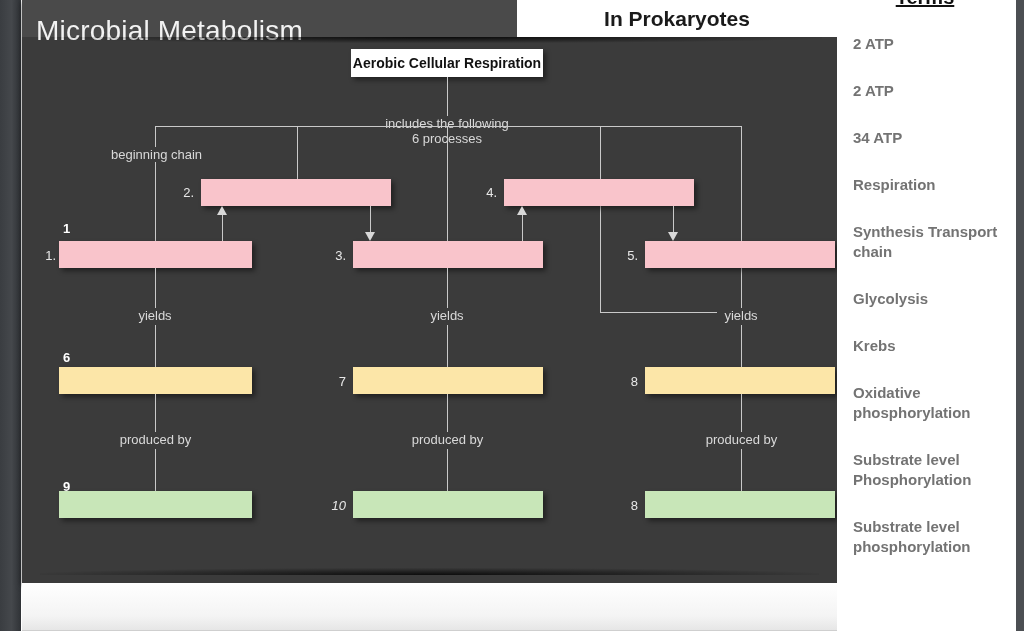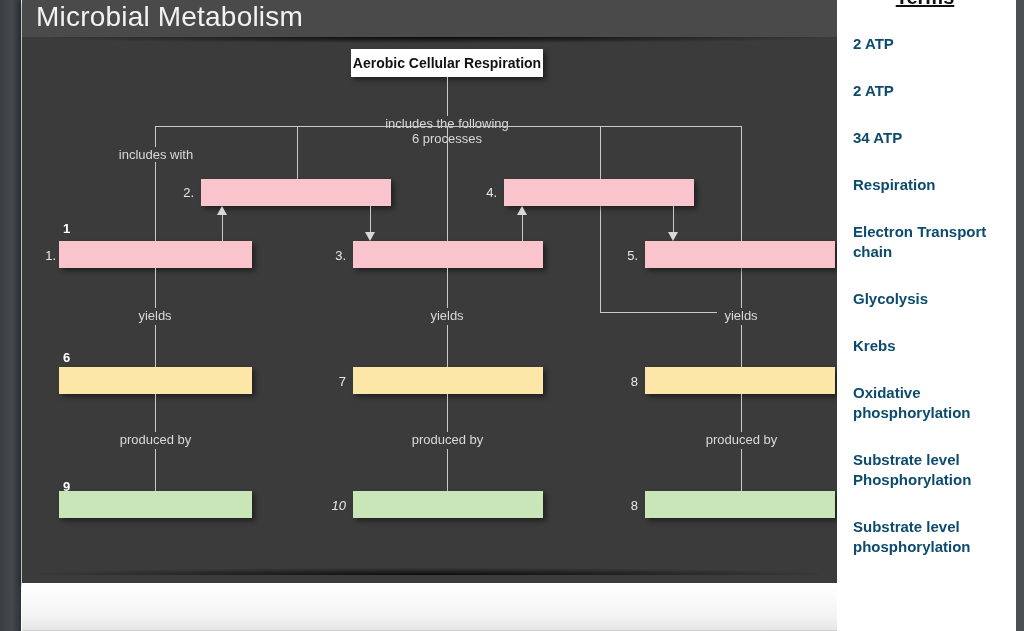--- a/index.html
+++ b/index.html
@@ -22,21 +22,21 @@
   .slide {
     position: absolute; left: 22px; top: 0; width: 815px; height: 583px;
     background: #3b3b3b;
     box-shadow: 0 2px 6px rgba(0,0,0,.55);
   }
   .slide-title-bar {
     position: absolute; left: 0; top: 0; width: 815px; height: 37px;
     background: #4a4a4a;
   }
   .slide-title {
-    position: absolute; left: 14px; top: 1px;
+    position: absolute; left: 14px; top: 15px;
     font-size: 28px; color: #f2f2f2; letter-spacing: .2px;
     white-space: nowrap;
   }
   .title-white-box {
     position: absolute; left: 495px; top: 0; width: 320px; height: 37px;
     background: #ffffff;
     display: flex; align-items: center; justify-content: center;
   }
   .title-white-box span {
     font-size: 21px; font-weight: bold; color: #1a1a1a;
@@ -110,39 +110,42 @@
     background: #ffffff;
     overflow: hidden;
   }
   .terms-heading {
     position: absolute; left: 0; top: -14px; width: 176px;
     text-align: center; font-size: 20px; font-weight: bold; color: #111;
     text-decoration: underline;
   }
   .terms-list { position: absolute; left: 16px; top: 34px; width: 160px; }
   .term-item {
-    font-size: 15px; font-weight: bold; color: #0c4a6e;
+    font-size: 15px; font-weight: bold; color: #737373;
     line-height: 20px; margin-bottom: 27px;
   }
   .scroll-rail {
     position: absolute; right: 0; top: 0; width: 8px; height: 631px;
     background: #4c4f53;
   }
 </style>
 </head>
 <body>
 
 <div id="root">
 
   <div class="left-gutter"></div>
 
   <div class="slide">
 
     <div class="slide-title-bar"></div>
     <div class="slide-title">Microbial Metabolism</div>
+    <div class="title-white-box">
+      <span>In Prokaryotes</span>
+    </div>
     <div class="title-underline-shadow"></div>
 
     <div class="canvas">
 
       <div class="root-node" style="left:329px; top:6px; width:192px; height:28px;">
         <span>Aerobic Cellular Respiration</span>
       </div>
 
       <div class="ln v" style="left:425px; top:34px; height:40px;"></div>
 
@@ -150,21 +153,21 @@
 6 processes</div>
 
       <div class="ln h" style="left:133px; top:83px; width:587px;"></div>
 
       <div class="ln v" style="left:133px; top:83px; height:42px;"></div>
       <div class="ln v" style="left:275px; top:83px; height:67px;"></div>
       <div class="ln v" style="left:425px; top:83px; height:122px;"></div>
       <div class="ln v" style="left:578px; top:83px; height:186px;"></div>
       <div class="ln v" style="left:719px; top:83px; height:186px;"></div>
 
-      <div class="edge-label" style="left:84px; top:104px; width:100px;">includes with</div>
+      <div class="edge-label" style="left:84px; top:104px; width:100px;">beginning chain</div>
       <div class="ln v" style="left:133px; top:120px; height:85px;"></div>
 
       <div class="num-left" style="left:148px; top:142px; width:24px;">2.</div>
       <div class="bar pink" style="left:179px; top:136px; width:190px; height:27px;"></div>
 
       <div class="num-left" style="left:451px; top:142px; width:24px;">4.</div>
       <div class="bar pink" style="left:482px; top:136px; width:190px; height:27px;"></div>
 
       <div class="num-above" style="left:41px; top:178px;">1</div>
       <div class="num-left" style="left:10px; top:205px; width:24px;">1.</div>
@@ -235,21 +238,21 @@
 
   <div class="below-strip"></div>
 
   <div class="terms-pane">
     <div class="terms-heading">Terms</div>
     <div class="terms-list">
       <div class="term-item">2 ATP</div>
       <div class="term-item">2 ATP</div>
       <div class="term-item">34 ATP</div>
       <div class="term-item">Respiration</div>
-      <div class="term-item">Electron Transport chain</div>
+      <div class="term-item">Synthesis Transport chain</div>
       <div class="term-item">Glycolysis</div>
       <div class="term-item">Krebs</div>
       <div class="term-item">Oxidative phosphorylation</div>
       <div class="term-item">Substrate level Phosphorylation</div>
       <div class="term-item">Substrate level phosphorylation</div>
     </div>
     <div class="scroll-rail"></div>
   </div>
 
 </div>

